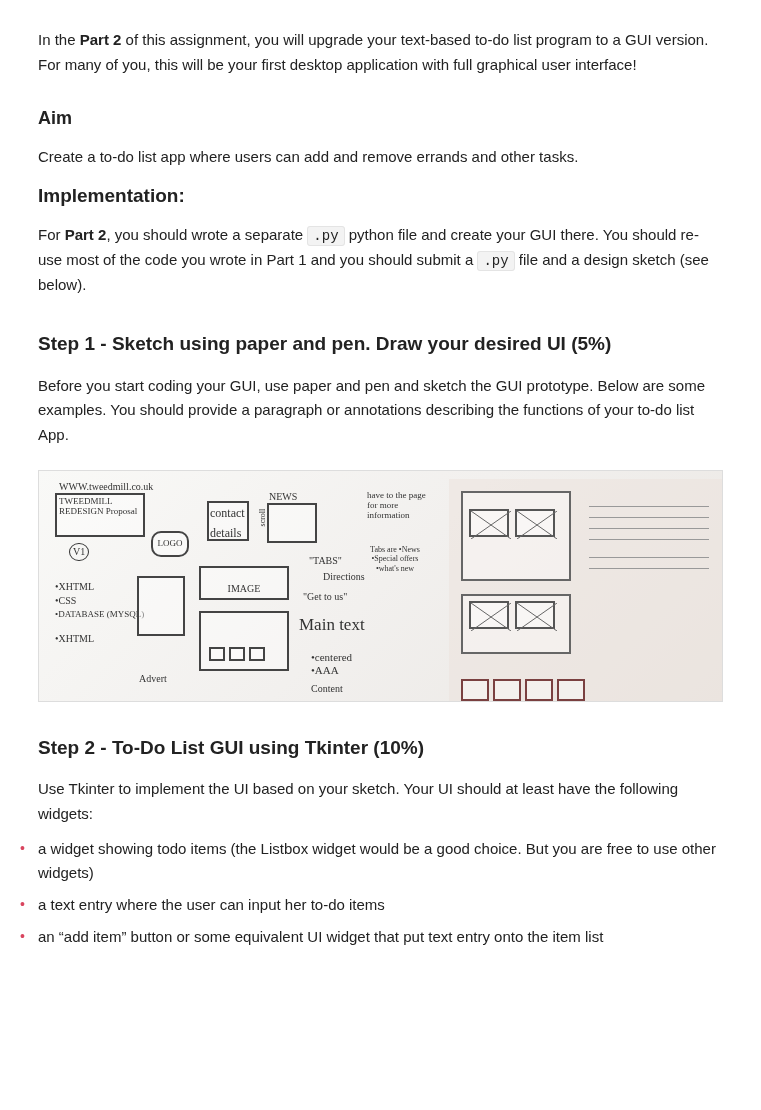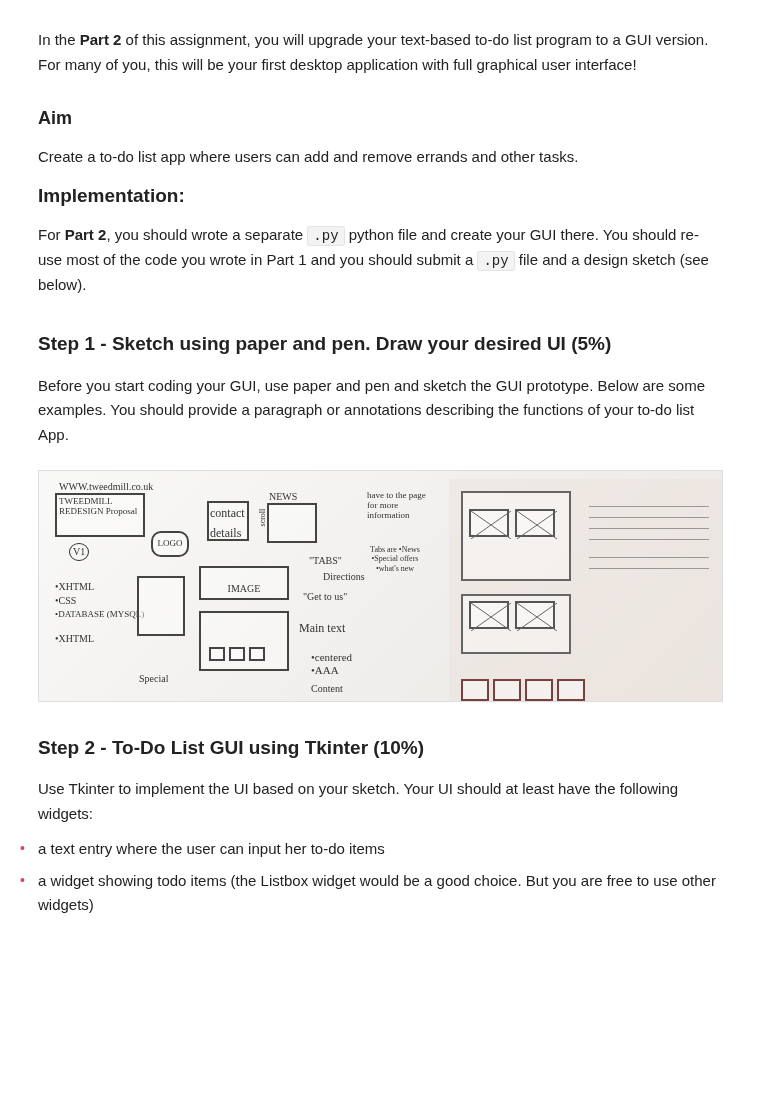--- a/index.html
+++ b/index.html
@@ -119,36 +119,36 @@
     </div>
     <span class="sketch-text" style="top:72px; left:30px; border:1px solid #333; border-radius:50%; padding:0 3px;">V1</span>
     <div class="sketch-box" style="top:60px; left:112px; width:38px; height:26px; display:flex; align-items:center; justify-content:center;border-radius:10px;">
       <span class="sketch-text" style="position:static; font-size:9px;">LOGO</span>
     </div>
     <span class="sketch-text" style="top:108px; left:16px;">•XHTML</span>
     <span class="sketch-text" style="top:122px; left:16px;">•CSS</span>
     <span class="sketch-text" style="top:136px; left:16px; font-size:9px;">•DATABASE (MYSQL)</span>
     <span class="sketch-text" style="top:160px; left:16px;">•XHTML</span>
     <div class="sketch-box" style="top:105px; left:98px; width:48px; height:60px;"></div>
-    <span class="sketch-text" style="top:200px; left:100px;">Special</span>
+    <span class="sketch-text" style="top:200px; left:100px;">Advert</span>
     <div class="sketch-box" style="top:95px; left:160px; width:90px; height:34px; display:flex; align-items:flex-end; justify-content:center;">
       <span class="sketch-text" style="position:static;">IMAGE</span>
     </div>
     <span class="sketch-text" style="top:18px; left:230px;">NEWS</span>
     <div class="sketch-box" style="top:30px; left:168px; width:42px; height:40px; font-size:8px; padding:1px;">
       <span class="sketch-text" style="position:static; white-space:normal; font-size:12px;">contact details</span>
     </div>
     <span class="sketch-text" style="top:40px; left:215px; transform:rotate(-90deg); font-size:8px;">scroll</span>
     <div class="sketch-box" style="top:32px; left:228px; width:50px; height:40px;"></div>
     <span class="sketch-text" style="top:82px; left:270px;">"TABS"</span>
     <span class="sketch-text" style="top:98px; left:284px;">Directions</span>
     <span class="sketch-text" style="top:118px; left:264px;">"Get to us"</span>
     <span class="sketch-text" style="top:20px; left:328px; white-space:normal; width:70px; font-size:9px; line-height:1.1;">have to the page for more information</span>
     <span class="sketch-text" style="top:74px; left:326px; white-space:normal; width:60px; font-size:8px; line-height:1.2;text-align:center;">Tabs are •News •Special offers •what's new</span>
-    <span class="sketch-text" style="top:148px; left:260px; font-size:12px;">Main text</span>
+    <span class="sketch-text" style="top:140px; left:260px; font-size:17px;">Main text</span>
     <div class="sketch-box" style="top:140px; left:160px; width:90px; height:60px;"></div>
     <div style="position:absolute; top:176px; left:170px; display:flex; gap:4px;">
       <div class="sketch-box" style="position:static; width:16px; height:14px;"></div>
       <div class="sketch-box" style="position:static; width:16px; height:14px;"></div>
       <div class="sketch-box" style="position:static; width:16px; height:14px;"></div>
     </div>
     <span class="sketch-text" style="top:180px; left:272px; white-space:normal; width:60px; font-size:11px; line-height:1.2;">•centered •AAA</span>
     <span class="sketch-text" style="top:210px; left:272px;">Content</span>
 
     <div style="position:absolute; top:8px; left:410px; width:280px; height:240px; background:rgba(235,225,220,0.5);">
@@ -191,15 +191,16 @@
         <div style="border-bottom:1px solid #999; height:8px; margin-bottom:3px;"></div>
       </div>
     </div>
   </div>
 </div>
 
 <h3 class="step">Step 2 - To-Do List GUI using Tkinter (10%)</h3>
 <p>Use Tkinter to implement the UI based on your sketch. Your UI should at least have the following widgets:</p>
 
 <ul class="req">
+  <li>a widget showing todo items (the Listbox widget would be a good choice. But you are free to use other widgets)</li>
   <li>a text entry where the user can input her to-do items</li>
-  <li>a widget showing todo items (the Listbox widget would be a good choice. But you are free to use other widgets)</li>
+  <li>an “add item” button or some equivalent UI widget that put text entry onto the item list</li>
 </ul>
 
 </body></html>

